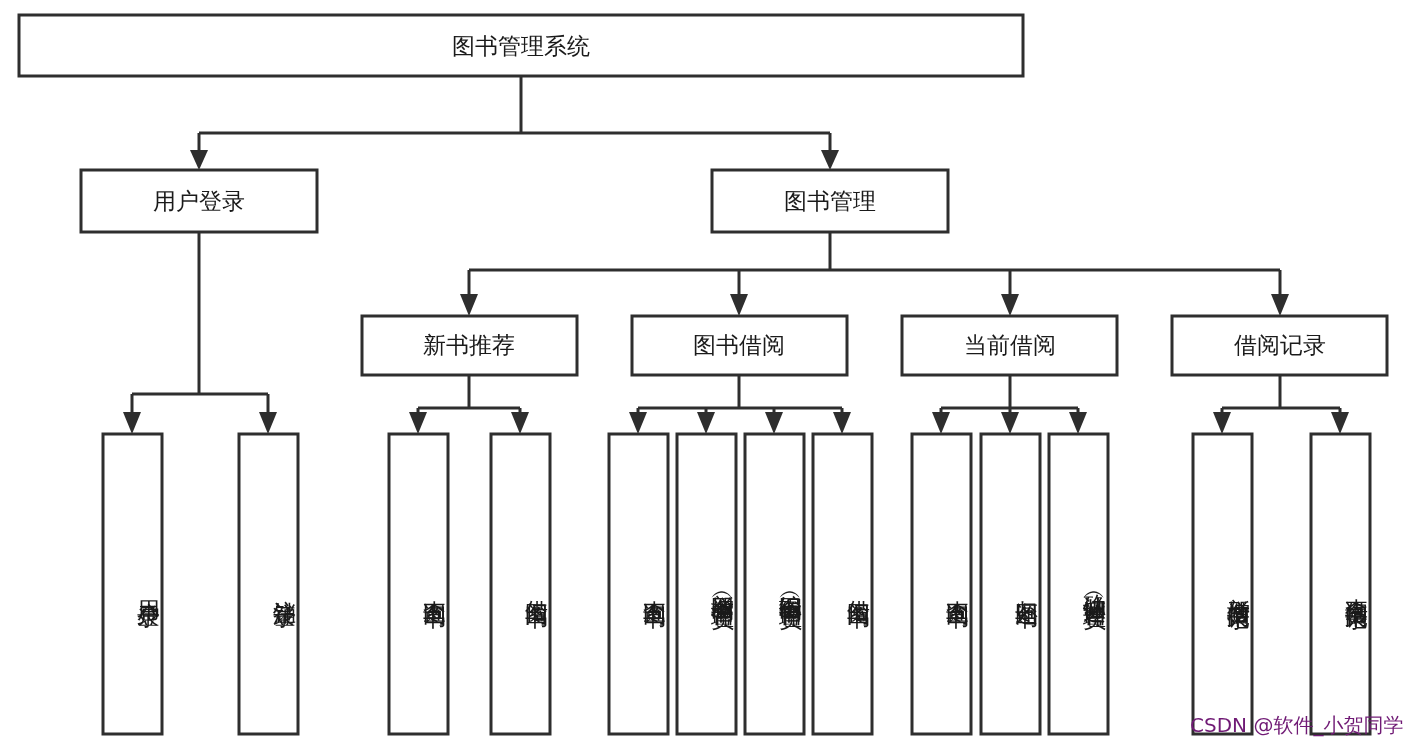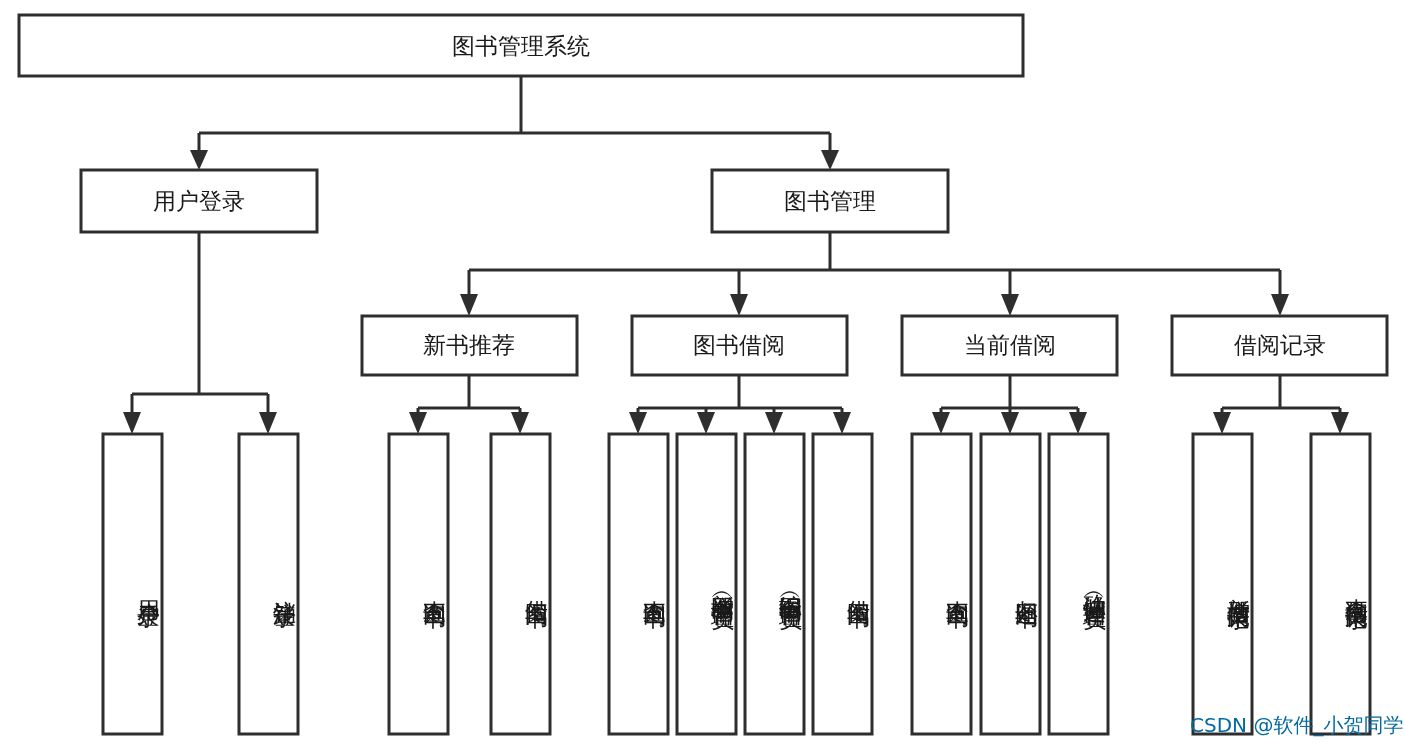--- a/index.html
+++ b/index.html
@@ -60,21 +60,21 @@
     display: flex;
     align-items: flex-start;
     justify-content: center;
     pointer-events: none;
     user-select: none;
   }
   .watermark {
     position: absolute;
     font-family: "DejaVu Sans", "Liberation Sans", sans-serif;
     font-size: 20px;
-    color: #0369a1;
+    color: #701a75;
     white-space: nowrap;
     user-select: none;
   }
 </style>
 </head>
 <body>
 
 <div id="diagram-root">
 
   <svg id="diagram-svg" viewBox="0 0 1405 747">

